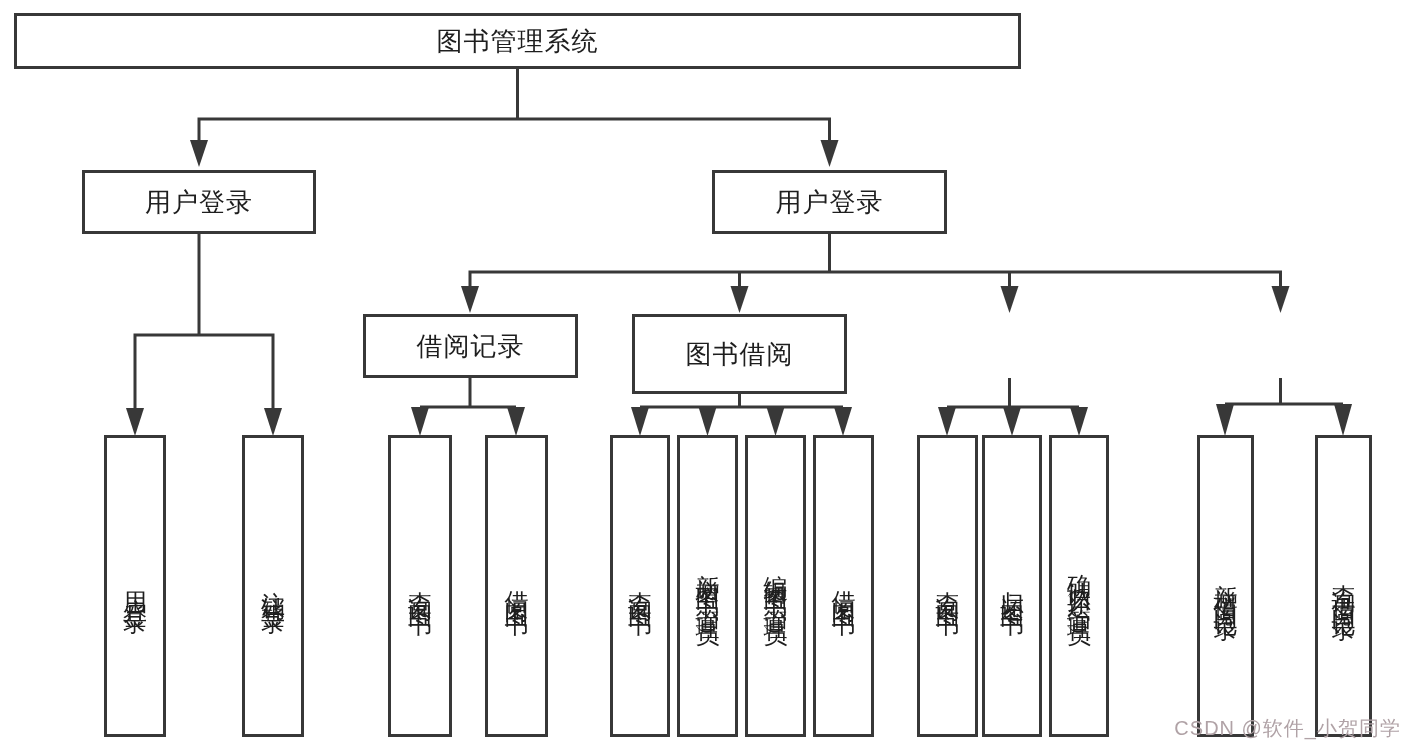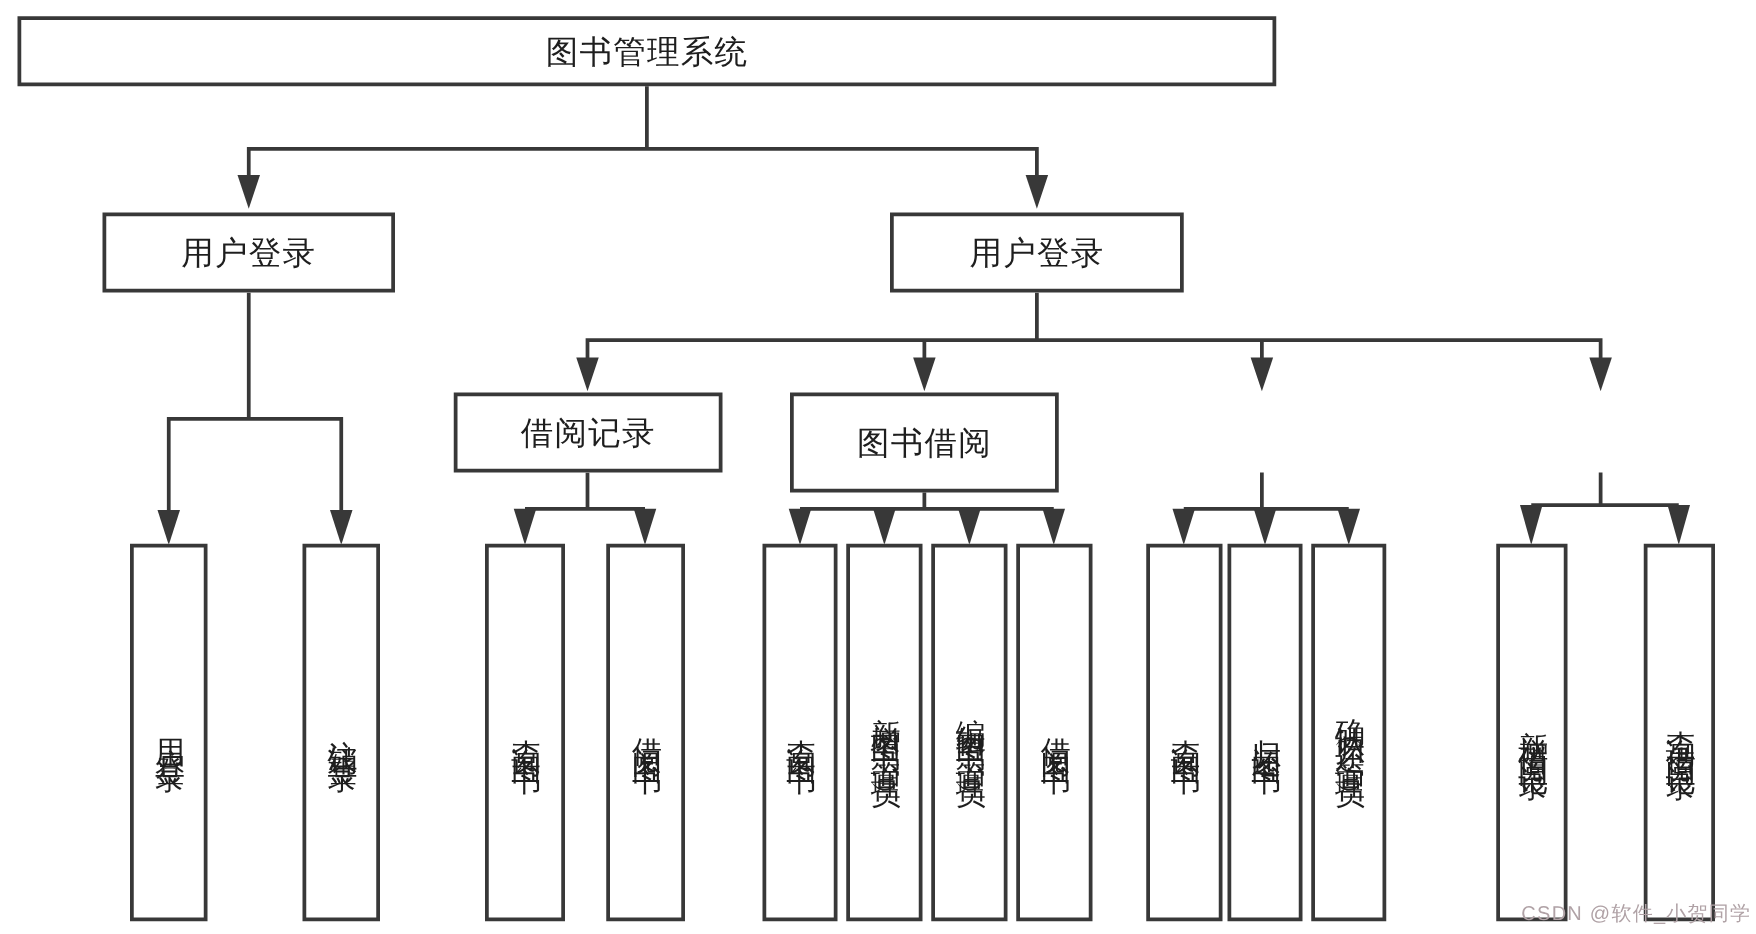--- a/index.html
+++ b/index.html
@@ -35,21 +35,21 @@
     writing-mode:vertical-rl;
     text-orientation:mixed;
     font-size:24px;
     letter-spacing:7px;
     line-height:1;
     white-space:normal;
   }
   .watermark{
     position:absolute;
     right:4px;bottom:5px;
-    font-size:16px;
+    font-size:20px;
     color:var(--watermark);
     letter-spacing:1px;
     z-index:3;
   }
 </style>
 </head>
 <body>
 
 <div class="canvas">
 

